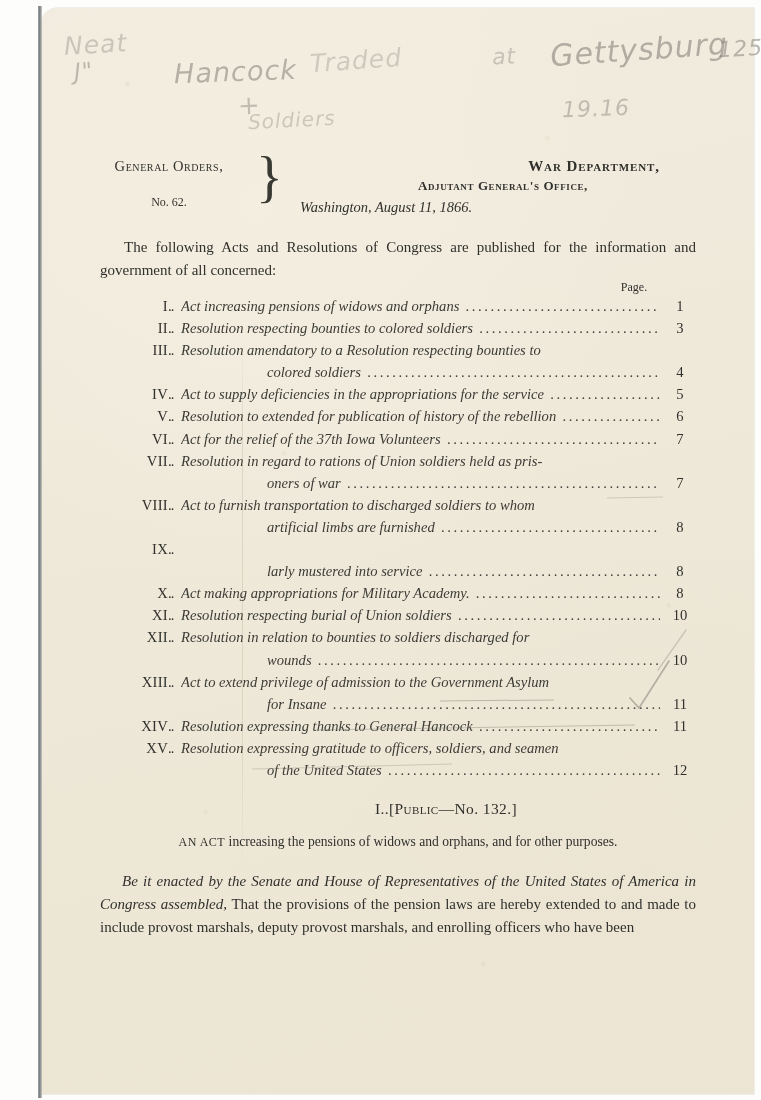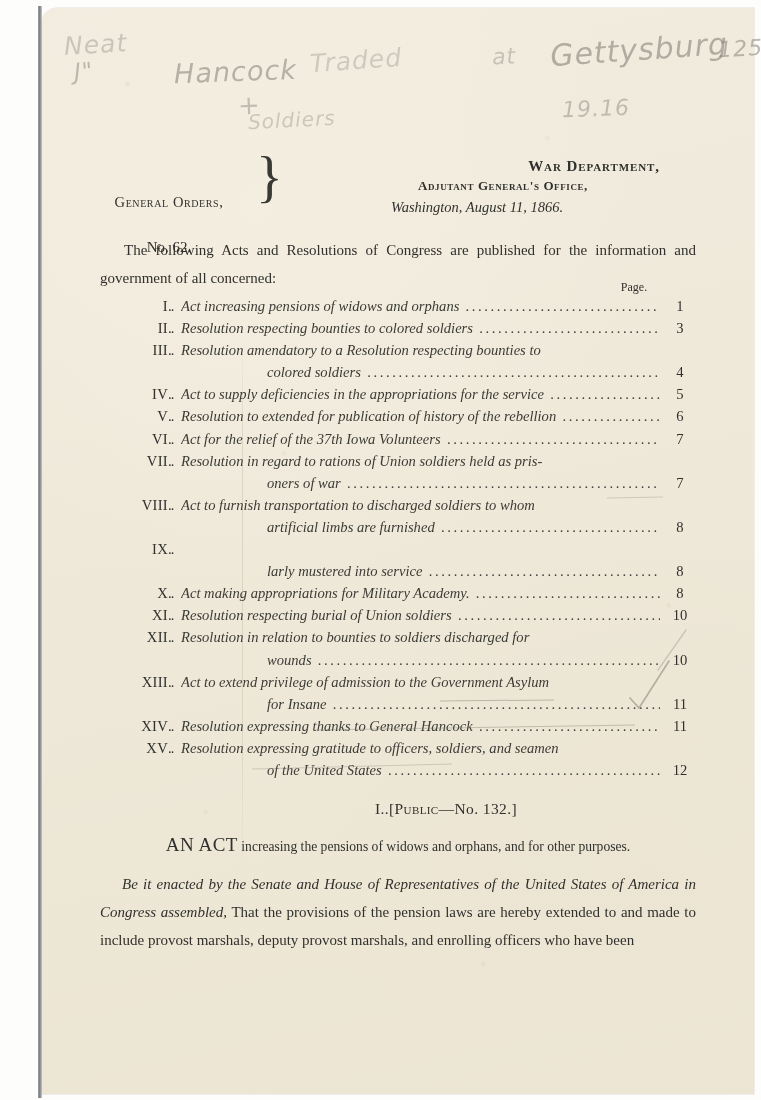--- a/index.html
+++ b/index.html
@@ -95,25 +95,24 @@
     left: 28px;
     top: 0;
     width: 198px;
     text-align: center;
   }
   .mh-go {
     font-variant: small-caps;
     font-size: 14.5px;
     letter-spacing: .6px;
     white-space: nowrap;
-    margin-top: 36px;
   }
   .mh-no {
-    margin-top: 28px;
-    font-size: 15px;
+    margin-top: 20px;
+    font-size: 12px;
   }
   .mh-brace {
     position: absolute;
     left: 214px;
     top: -9px;
     font-size: 56px;
     line-height: 1;
     font-family: "Liberation Serif", serif;
     font-weight: 300;
     color: #3a3a34;
@@ -137,33 +136,33 @@
     font-size: 13px;
     font-weight: bold;
     letter-spacing: .6px;
     text-align: center;
     padding-left: 46px;
     margin-top: 3px;
   }
   .mh-place {
     font-style: italic;
     font-size: 14.5px;
-    text-align: center;
+    text-align: left;
     margin-top: 5px;
     padding-right: 6px;
   }
 
   
   .intro {
     position: absolute;
     left: 58px;
     top: 228px;
     width: 596px;
     font-size: 15px;
-    line-height: 28px;
+    line-height: 23px;
     text-align: justify;
     text-indent: 24px;
   }
 
   
   .page-col-head {
     position: absolute;
     left: 560px;
     top: 272px;
     width: 64px;
@@ -238,28 +237,28 @@
   }
   .act-head .plain { font-variant: normal; }
   .act-title {
     position: absolute;
     left: 56px;
     top: 826px;
     width: 600px;
     text-align: center;
     font-size: 13.6px;
   }
-  .act-title .caps { font-size: 19px; letter-spacing: .5px; }
+  .act-title .caps { font-size: 12px; letter-spacing: .5px; }
   .act-body {
     position: absolute;
     left: 58px;
     top: 862px;
     width: 596px;
     font-size: 15px;
-    line-height: 28px;
+    line-height: 23px;
     text-align: justify;
   }
   .act-body .ital { font-style: italic; }
   .act-body .first { display: inline-block; width: 22px; }
 
   
   .pencil {
     position: absolute;
     color: #7d7a72;
     font-family: "DejaVu Sans", sans-serif;

